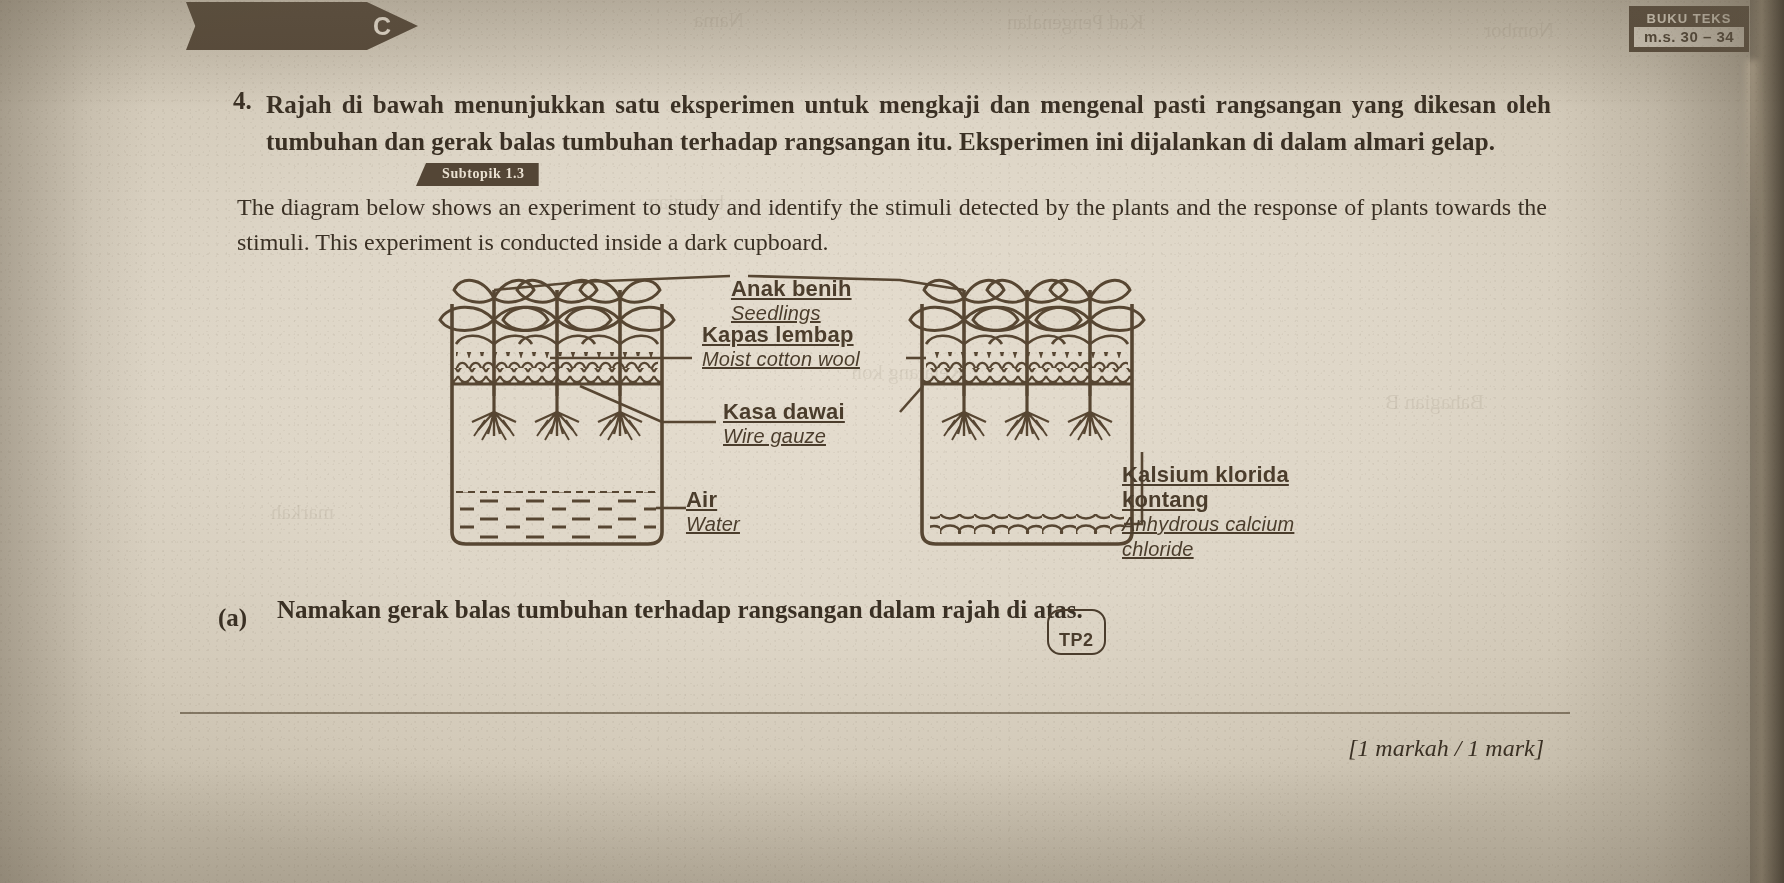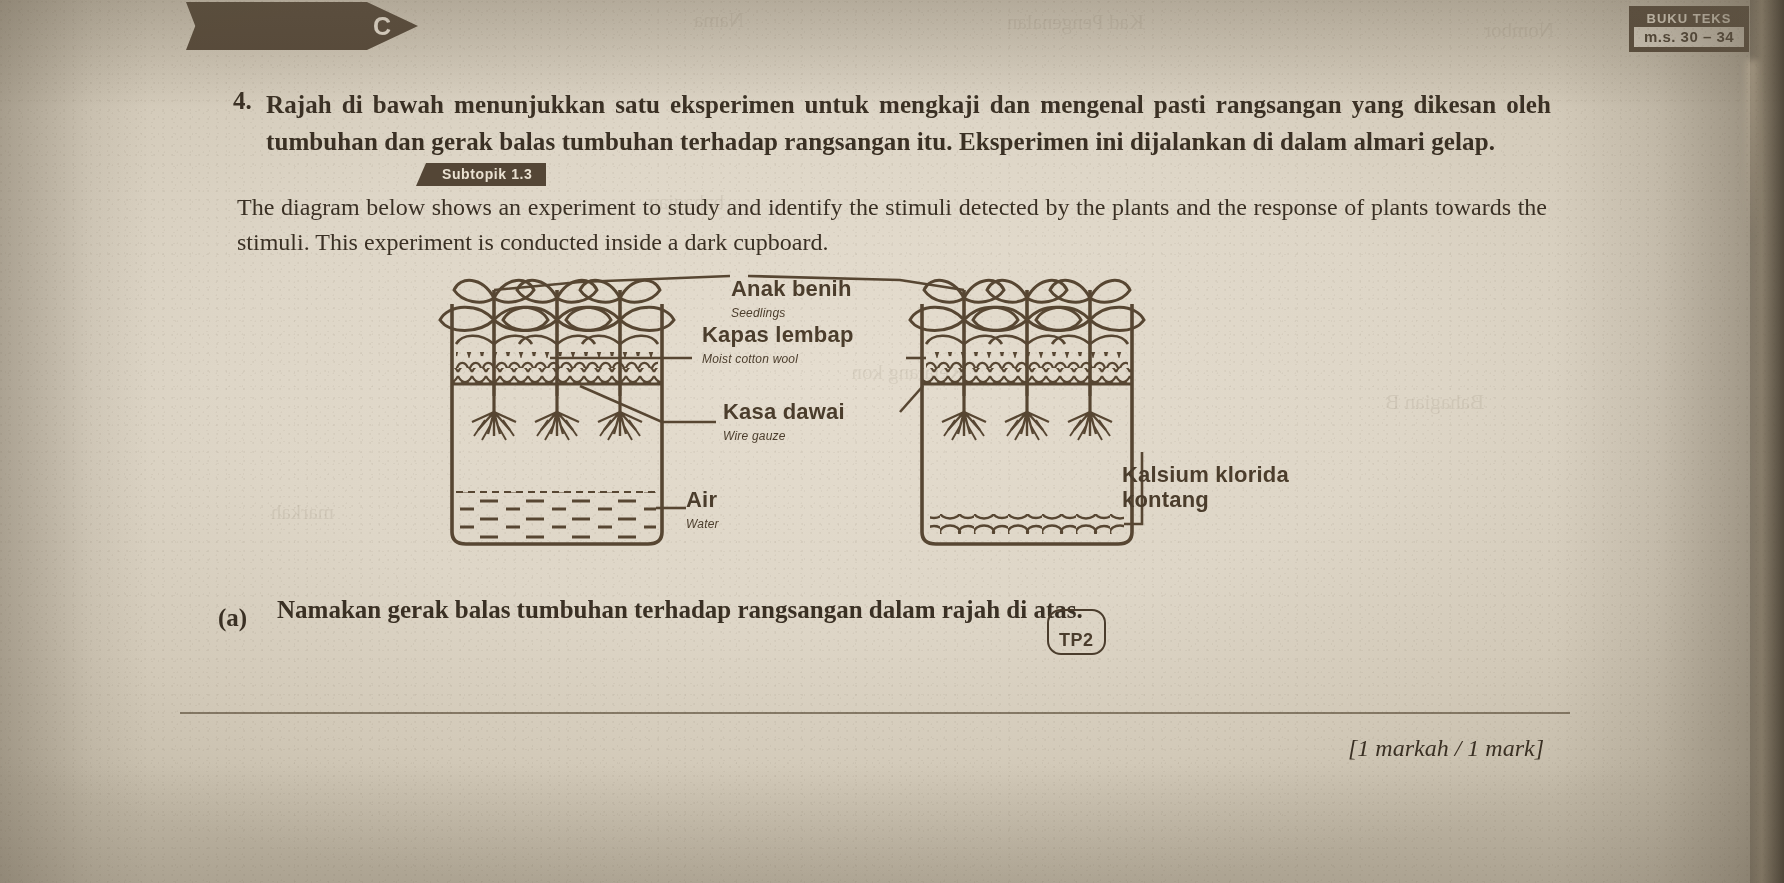--- a/index.html
+++ b/index.html
@@ -143,21 +143,21 @@
     text-align: justify;
     text-justify: inter-word;
     letter-spacing: 0.1px;
   }
   #subtopik-badge {
     position: absolute;
     left: 416px; top: 163px;
     padding: 3px 14px 4px 26px;
     background: #4a3c2c;
     color: #ece4d4;
-    font-family: Liberation Sans, sans-serif;
+    font-family: Liberation Serif, serif;
     font-weight: bold;
     font-size: 14px;
     letter-spacing: 0.6px;
     clip-path: polygon(10px 0, 100% 0, 100% 100%, 0 100%);
     filter: blur(0.35px);
     opacity: 0.93;
   }
   #q4-english {
     position: absolute;
     left: 237px; top: 190px;
@@ -175,31 +175,32 @@
     width: 920px; height: 320px;
   }
   #diagram svg { display: block; }
 
   .dlabel {
     position: absolute;
     font-family: "Liberation Sans", sans-serif;
     color: #4b3d2c;
     white-space: nowrap;
     line-height: 25px;
+    text-decoration: underline;
   }
   .dlabel .ms {
     display: block;
     font-weight: bold;
     font-size: 22px;
     letter-spacing: 0.2px;
   }
   .dlabel .en {
     display: block;
     font-style: italic;
-    font-size: 12px;
+    font-size: 20px;
     letter-spacing: 0.2px;
   }
   #label-seedlings { left: 731px; top: 276px; }
   #label-cotton    { left: 702px; top: 322px; }
   #label-gauze     { left: 723px; top: 399px; }
   #label-water     { left: 686px; top: 487px; }
   #label-cacl2     { left: 1122px; top: 462px; width: 230px; white-space: normal; }
 
   
   #part-a-marker {
@@ -413,20 +414,21 @@
     <span class="en">Wire gauze</span>
   </div>
 
   <div class="dlabel" id="label-water">
     <span class="ms">Air</span>
     <span class="en">Water</span>
   </div>
 
   <div class="dlabel" id="label-cacl2">
     <span class="ms">Kalsium klorida kontang</span>
+    <span class="en">Anhydrous calcium chloride</span>
   </div>
 
   <div id="part-a-marker">(a)</div>
   <div id="part-a-malay">Namakan gerak balas tumbuhan terhadap rangsangan dalam rajah di atas.</div>
   <div id="tp2-badge">TP2</div>
 
   <div id="answer-rule"></div>
   <div id="marks-note">[1 markah / 1 mark]</div>
 
   <div id="paper-shade-top"></div>

